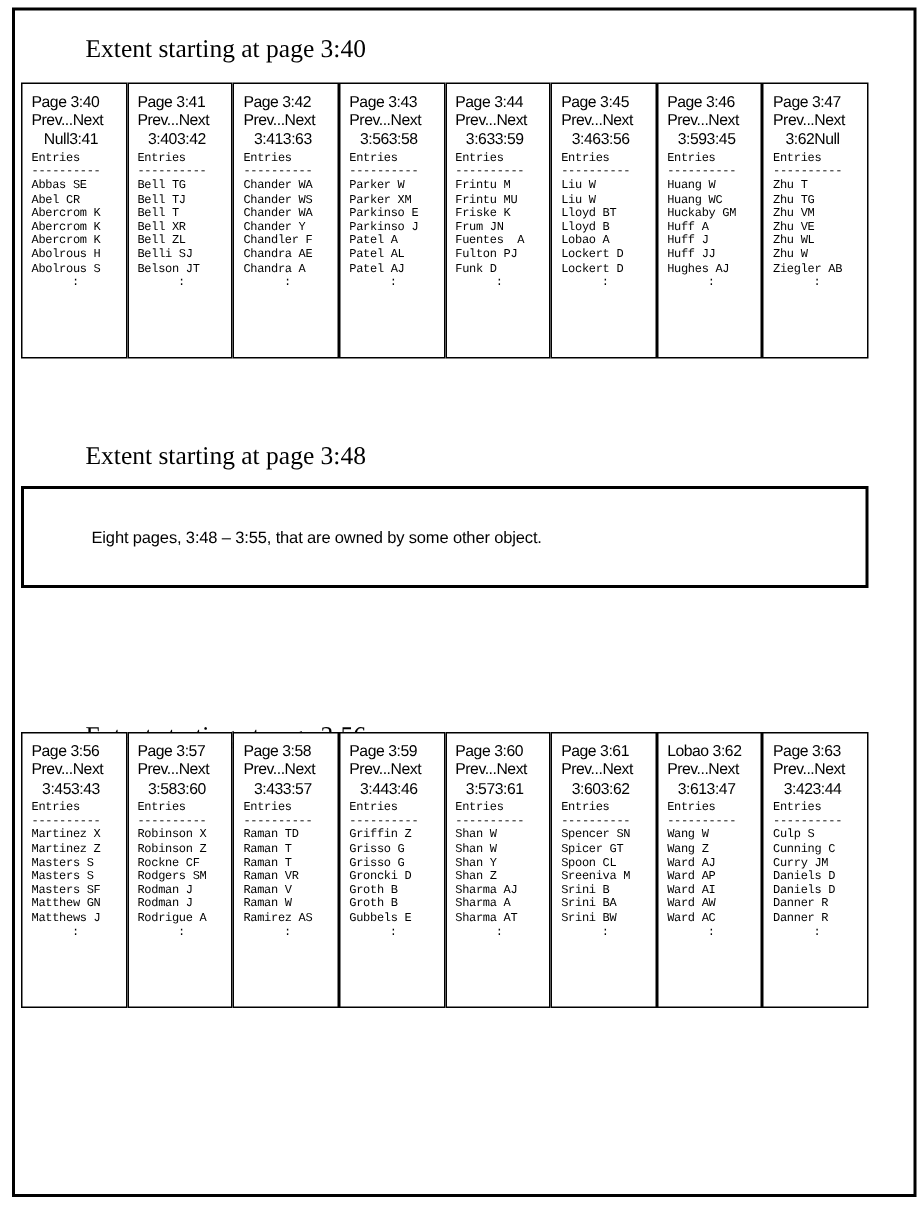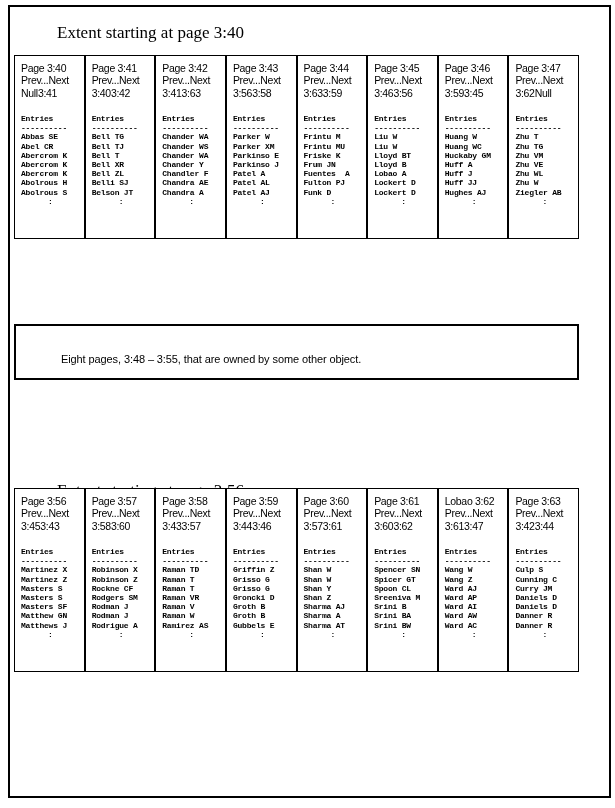--- a/index.html
+++ b/index.html
@@ -30,32 +30,32 @@
   .pagebox {
     flex:1 1 0; min-width:0;
     border:1px solid #000; background:#fff;
     padding:6px 4px 0 6px; overflow:hidden;
   }
 
   .pb-title, .pb-pn, .pb-vals {
     font-size:10.5px; letter-spacing:-0.3px; line-height:12px; white-space:nowrap;
   }
   .pb-pn { margin-top:0; }
-  .pb-vals { display:flex; justify-content:flex-start; margin-top:1px; padding-right:6px; }
+  .pb-vals { display:flex; justify-content:center; margin-top:1px; padding-right:6px; }
 
   .pb-ent {
-    margin-top:15px;
+    margin-top:2px;
     font-family:"Liberation Mono", monospace;
-    font-size:8px; font-weight:700; line-height:9.2px;
+    font-size:8px; font-weight:400; line-height:9.2px;
     white-space:pre; letter-spacing:-0.2px;
   }
   .ent-colon { padding-left:27px; }
 
   .note-box {
-    position:absolute; left:4px; top:317px; width:565px; height:56px;
+    position:absolute; left:4px; top:317px; width:565px; height:68px;
     border:2px solid #000; background:#fff;
   }
   .note-text {
     position:absolute; left:45px; top:27px;
     font-size:11px; letter-spacing:-0.1px; white-space:nowrap;
   }
 </style>
 </head>
 <body>
 
@@ -131,20 +131,21 @@
         <div class="pb-title">Page 3:47</div>
         <div class="pb-pn">Prev...Next</div>
         <div class="pb-vals">
           <div>3:62</div>
           <div>Null</div>
         </div>
         <div class="pb-ent"><div>Entries</div><div>----------</div><div>Zhu T</div><div>Zhu TG</div><div>Zhu VM</div><div>Zhu VE</div><div>Zhu WL</div><div>Zhu W</div><div>Ziegler AB</div><div class="ent-colon">:</div></div>
       </div>
     </div>
 
+  <div class="section-title t2">Extent starting at page 3:48</div>
 
   <div class="note-box">
     <div class="note-text">Eight pages, 3:48 – 3:55, that are owned by some other object.</div>
   </div>
 
   <div class="section-title t3">Extent starting at page 3:56</div>
 
   <div class="page-row row2">
       <div class="pagebox">
         <div class="pb-title">Page 3:56</div>

